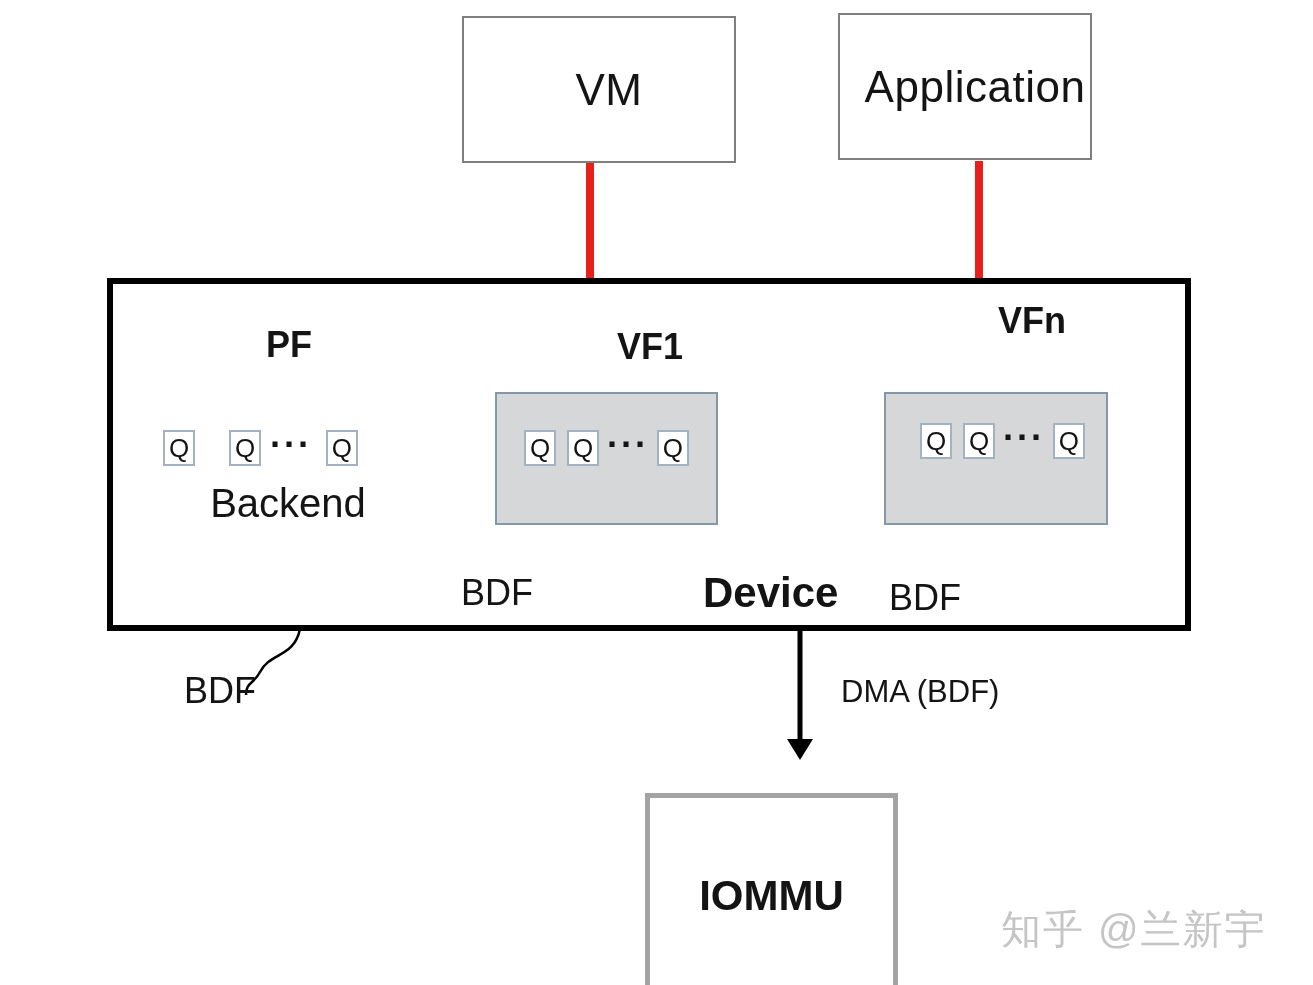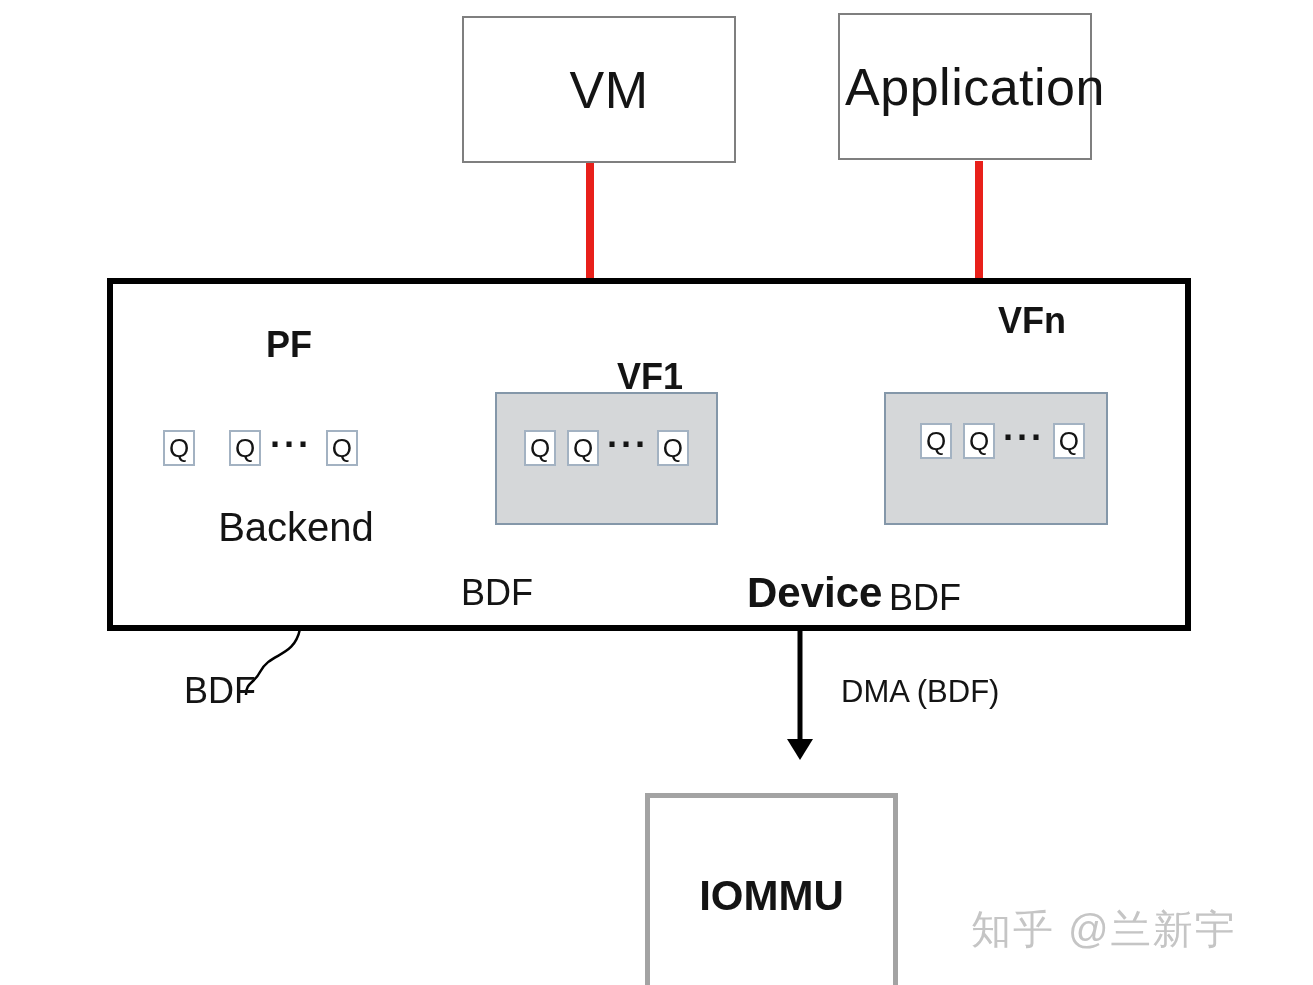--- a/index.html
+++ b/index.html
@@ -4,21 +4,21 @@
 <style>
   html,body{margin:0;padding:0;background:#ffffff;}
   body{font-family:"Liberation Sans", sans-serif; color:#141414;}
   .canvas{position:relative;width:1313px;height:985px;background:#fff;overflow:hidden;}
 
   
   .abs{position:absolute;box-sizing:border-box;}
 
   
   .node-box{border:2px solid #7f7f7f;background:#fff;display:flex;align-items:center;justify-content:center;}
-  .node-box .lbl{font-size:52px;letter-spacing:0.5px;margin-left:20px;}
+  .node-box .lbl{font-size:44px;letter-spacing:0.5px;margin-left:20px;}
 
   
   .device-box{border:6px solid #000;background:#fff;}
 
   
   .iommu-box{border:5px solid #a3a3a3;background:#fff;display:flex;align-items:center;justify-content:center;margin-top:36px;}
   .iommu-box .lbl{font-weight:bold;font-size:42px;}
 
   
   .fn-label{font-weight:bold;font-size:36px;text-align:center;}
@@ -85,25 +85,25 @@
 
   <div class="abs fn-label" style="left:208px;top:324px;width:162px;">PF</div>
 
   <div class="qrow pf" style="left:163px;top:427px;">
     <span class="qbox q1">Q</span>
     <span class="qbox q2">Q</span>
     <span class="qdots">···</span>
     <span class="qbox q3">Q</span>
   </div>
 
-  <div class="abs backend-text" style="left:171px;top:478px;width:250px;margin-top:24px;">
+  <div class="abs backend-text" style="left:163px;top:478px;width:250px;">
     <div>Backend</div>
   </div>
 
-  <div class="abs fn-label" style="left:560px;top:326px;width:180px;margin-top:30px;">VF1</div>
+  <div class="abs fn-label" style="left:560px;top:326px;width:180px;">VF1</div>
 
   <div class="abs vf-box" style="left:495px;top:392px;width:223px;height:133px;">
     <div class="qrow" style="left:27px;top:33px;">
       <span class="qbox q1">Q</span>
       <span class="qbox q2">Q</span>
       <span class="qdots">···</span>
       <span class="qbox q3">Q</span>
     </div>
   </div>
 
@@ -111,27 +111,27 @@
 
   <div class="abs vf-box" style="left:884px;top:392px;width:224px;height:133px;">
     <div class="qrow" style="left:34px;top:26px;">
       <span class="qbox q1">Q</span>
       <span class="qbox q2">Q</span>
       <span class="qdots">···</span>
       <span class="qbox q3">Q</span>
     </div>
   </div>
 
-  <div class="abs device-label" style="left:703px;top:570px;margin-left:44px;">Device</div>
+  <div class="abs device-label" style="left:703px;top:570px;">Device</div>
 
   <div class="abs bdf-label" style="left:461px;top:572px;">BDF</div>
   <div class="abs bdf-label" style="left:889px;top:577px;">BDF</div>
   <div class="abs bdf-label" style="left:184px;top:670px;">BDF</div>
 
   <div class="abs dma-label" style="left:817px;top:674px;margin-left:24px;">DMA (BDF)</div>
 
   <div class="abs iommu-box" style="left:645px;top:757px;width:253px;height:206px;">
     <span class="lbl">IOMMU</span>
   </div>
 
-  <div class="abs watermark" style="left:971px;top:902px;text-align:center;">知乎 @兰新宇</div>
+  <div class="abs watermark" style="left:1001px;top:902px;text-align:center;">知乎 @兰新宇</div>
 
 </div>
 
 </body></html>

